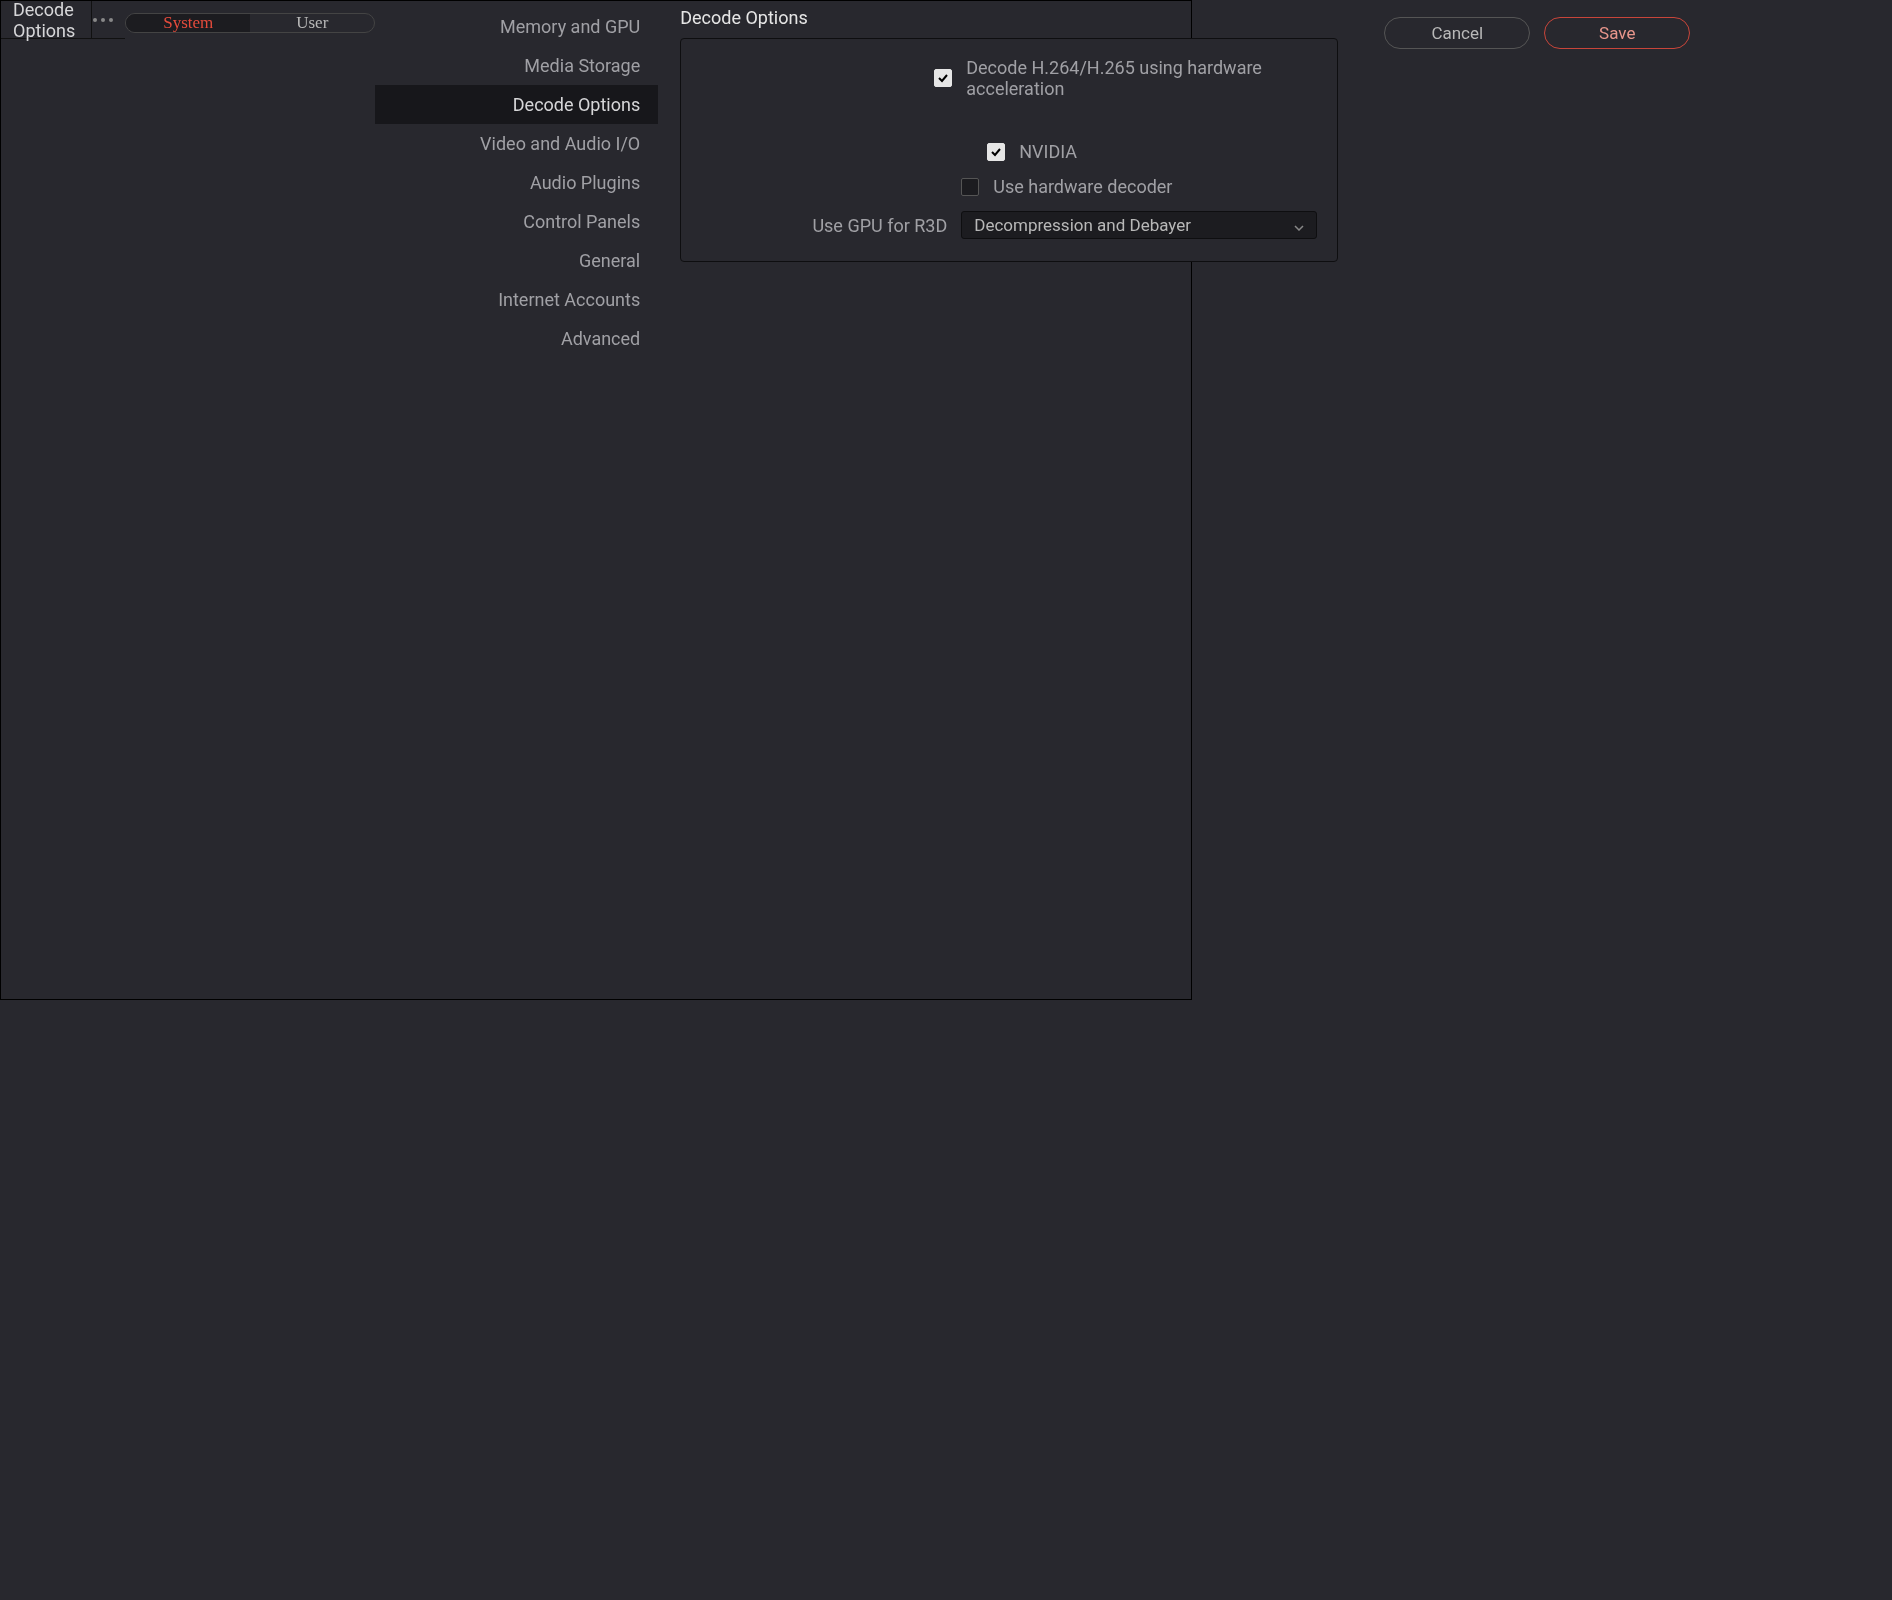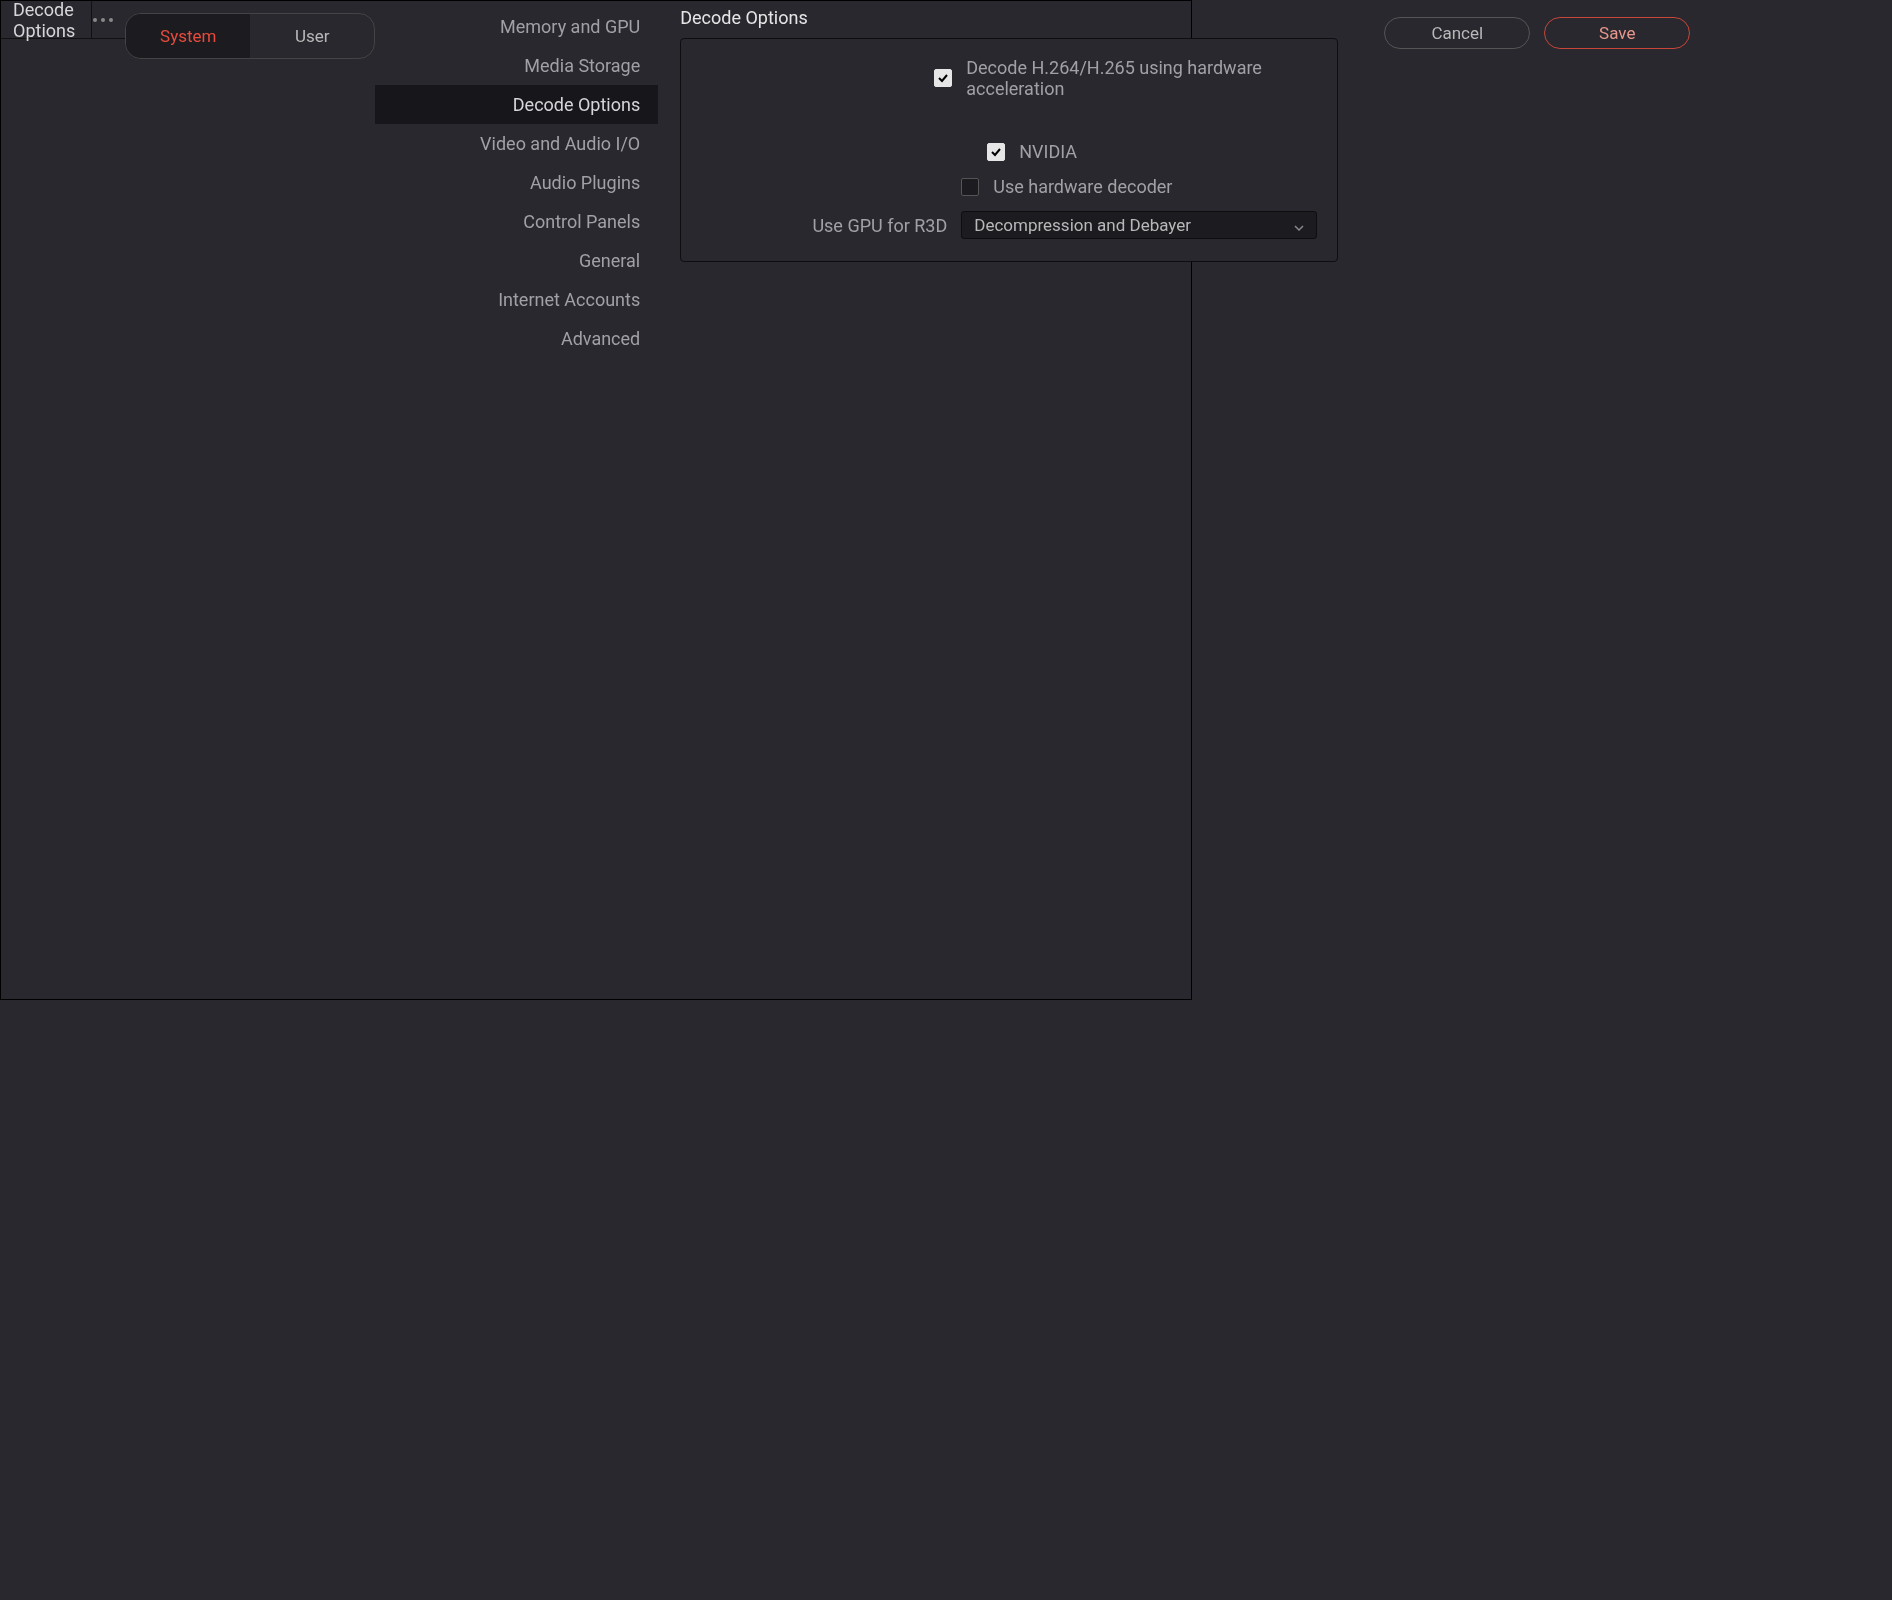--- a/index.html
+++ b/index.html
@@ -56,21 +56,22 @@
   .tabs-row {
     display: flex;
     justify-content: center;
     padding: 12px 0 8px;
   }
   .seg-control {
     display: flex;
     border: 1px solid #444;
     border-radius: 16px;
     overflow: hidden;
-    height: 46px;
+    height: 20px;
+    font-family: Liberation Serif, serif;
   }
   .seg-btn {
     width: 124px;
     display: flex;
     align-items: center;
     justify-content: center;
     font-size: 17px;
     cursor: pointer;
     color: #b8b8b8;
     background: transparent;

